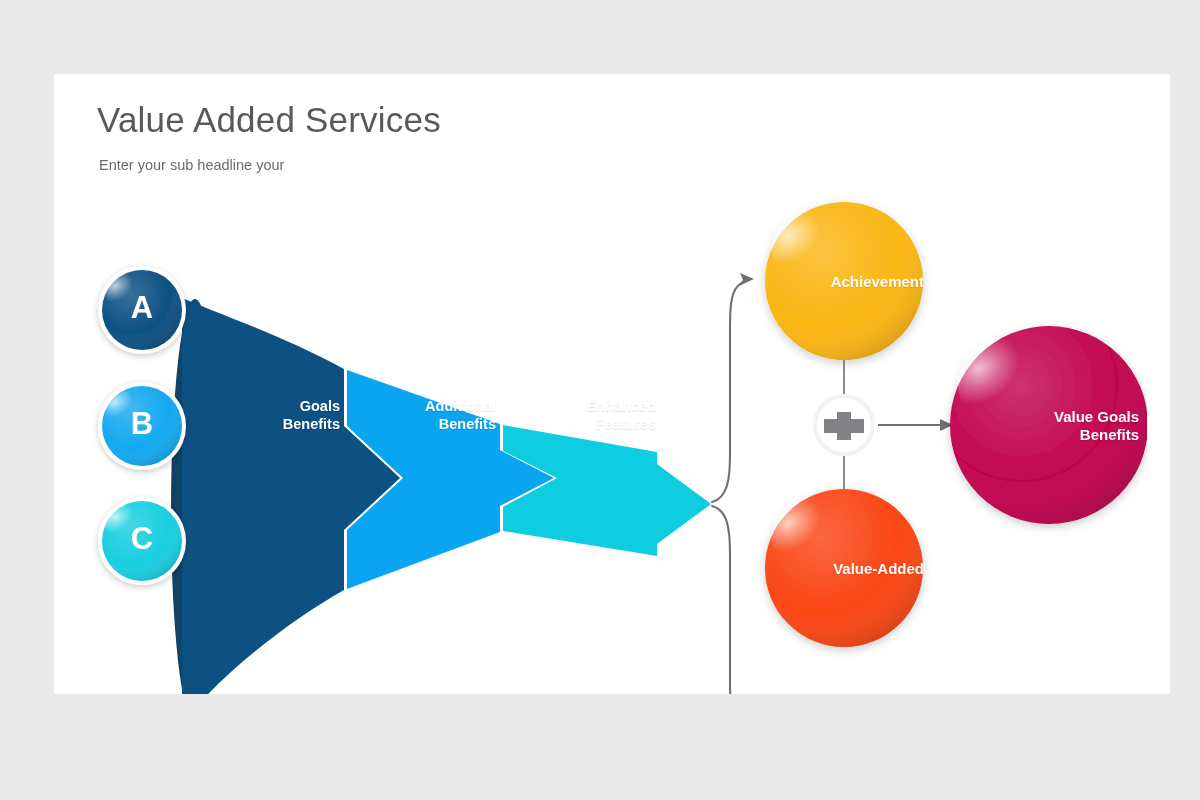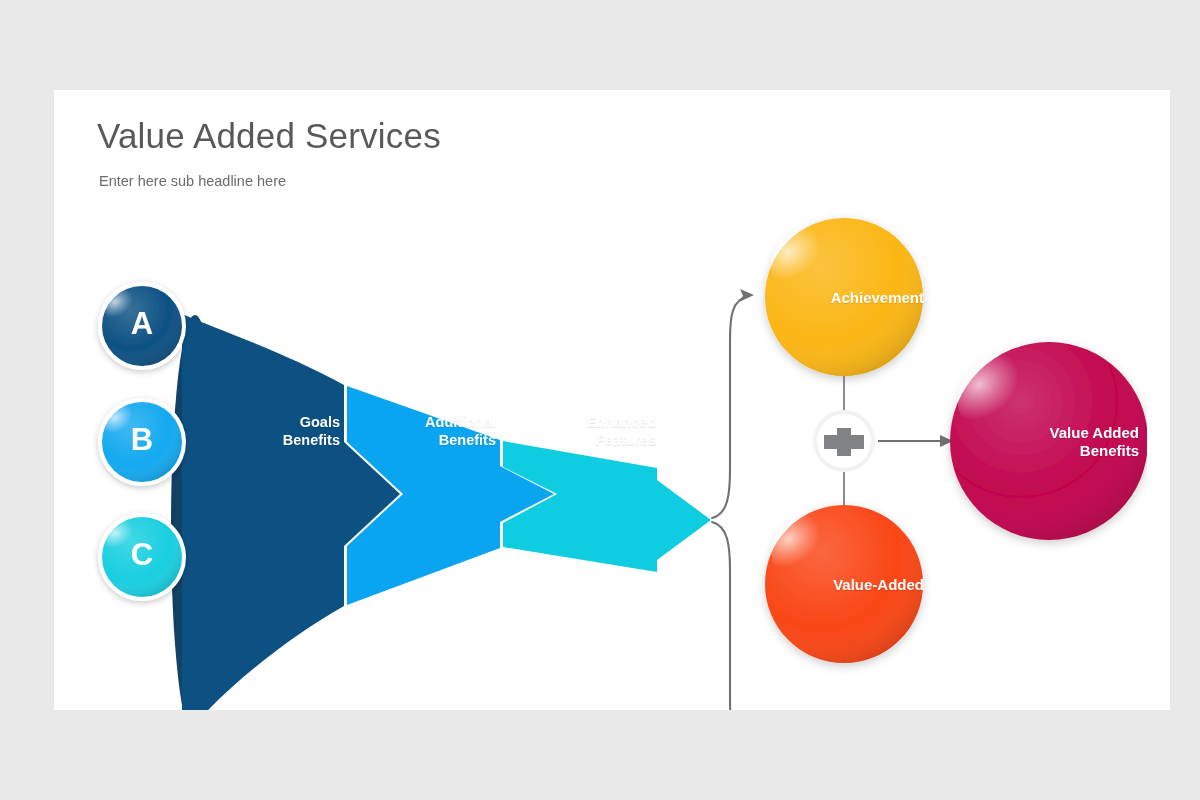--- a/index.html
+++ b/index.html
@@ -12,21 +12,21 @@
     height: 800px;
     background: #e9e9ea;
     font-family: "Liberation Sans", sans-serif;
     overflow: hidden;
   }
 
   
   #slide {
     position: absolute;
     left: 54px;
-    top: 90px;
+    top: 74px;
     width: 1116px;
     height: 620px;
     background: #ffffff;
   }
 
   
   #page-title {
     position: absolute;
     left: 43px;
     top: 26px;
@@ -77,21 +77,21 @@
     font-size: 31px;
     pointer-events: none;
   }
 </style>
 </head>
 <body>
 
 <div id="slide">
 
   <div id="page-title">Value Added Services</div>
-  <div id="page-subtitle">Enter here sub headline here</div>
+  <div id="page-subtitle">Enter your sub headline your</div>
 
   <div id="diagram">
     <svg width="1093" height="620" viewBox="0 0 1093 620" xmlns="http://www.w3.org/2000/svg">
       <defs>
 
         <radialGradient id="gloss" cx="32%" cy="24%" r="42%">
           <stop offset="0%" stop-color="#ffffff" stop-opacity=".72"></stop>
           <stop offset="55%" stop-color="#ffffff" stop-opacity=".30"></stop>
           <stop offset="100%" stop-color="#ffffff" stop-opacity="0"></stop>
         </radialGradient>
@@ -248,17 +248,17 @@
     </div>
     <div class="shape-label stage-label" style="left:312px; top:324px; width:130px;">
       <span>Additional</span><br>
       <span>Benefits</span>
     </div>
 
     <div class="shape-label node-label" style="left:710px; top:199px; width:160px;">Achievement</div>
     <div class="shape-label node-label" style="left:710px; top:486px; width:160px;">Value-Added</div>
 
     <div class="shape-label node-label" style="left:905px; top:334px; width:180px;">
-      <span>Value Added</span><br>
+      <span>Value Goals</span><br>
       <span>Benefits</span>
     </div>
   </div>
 </div>
 
 </body></html>

